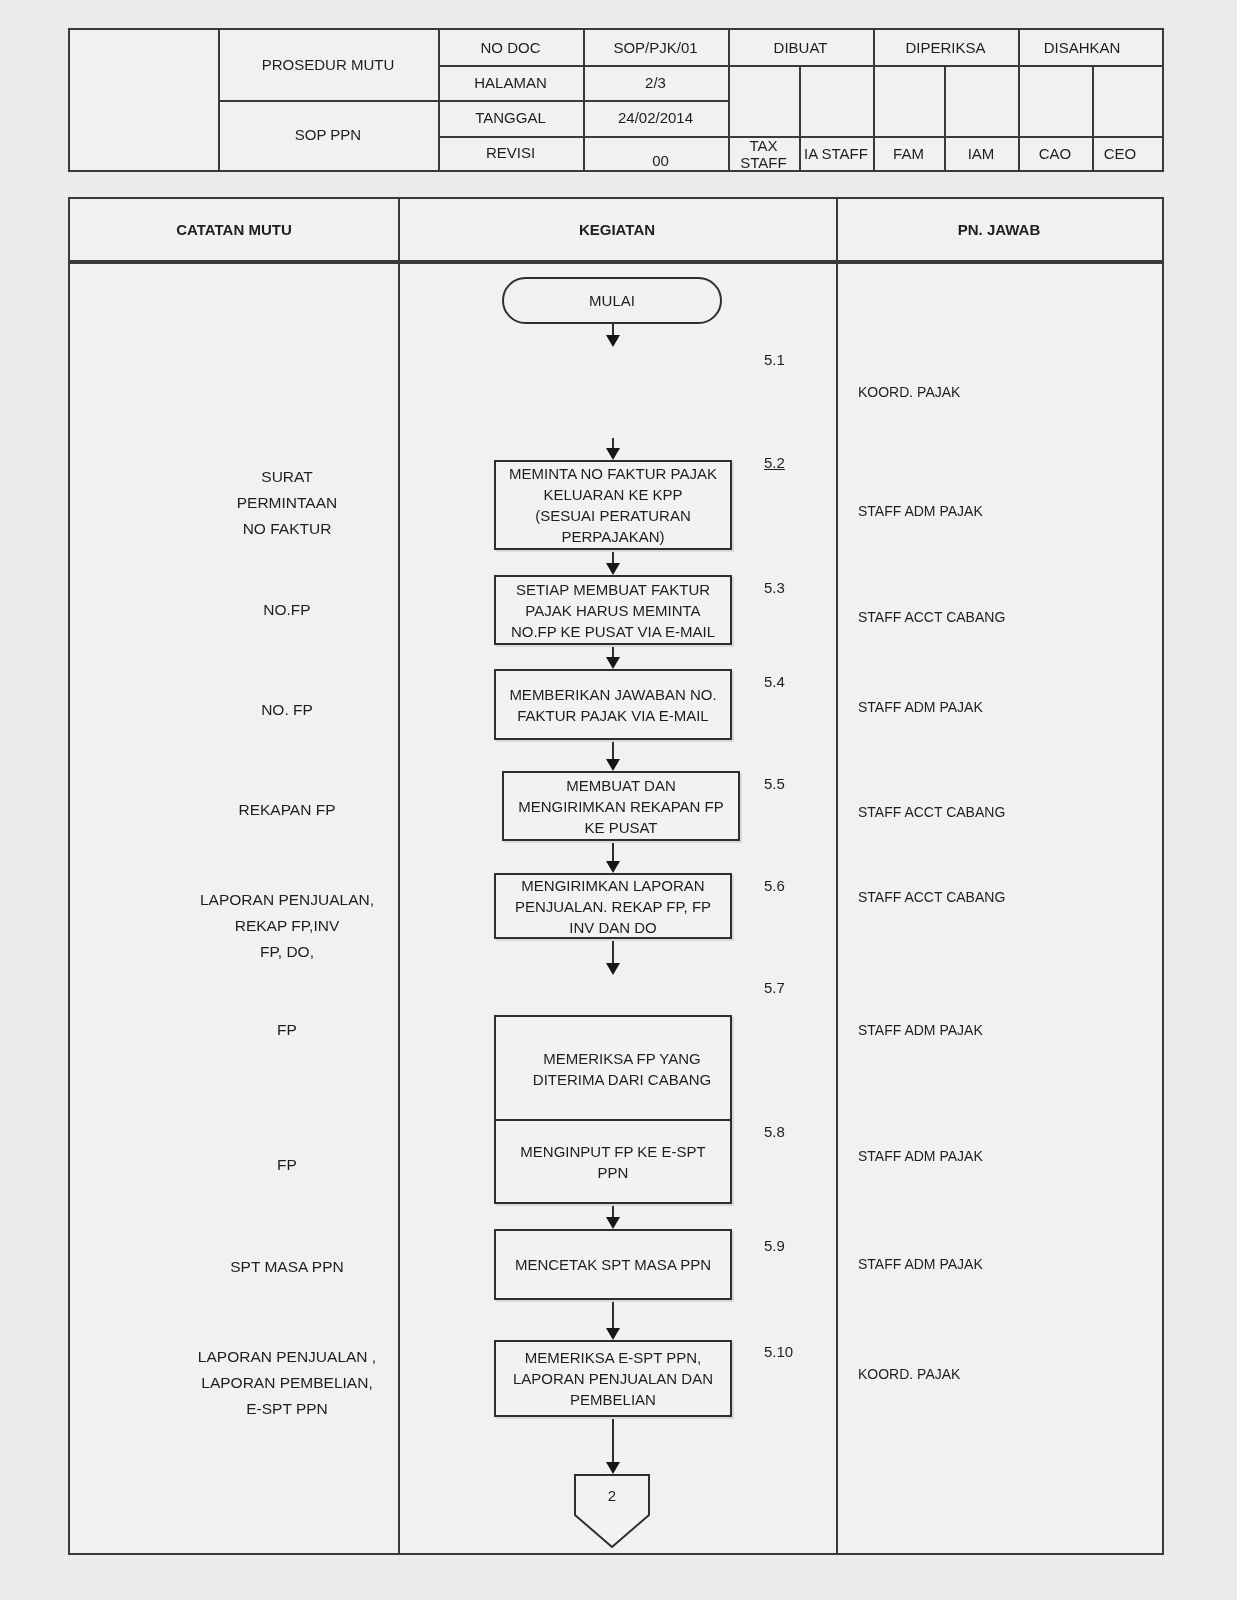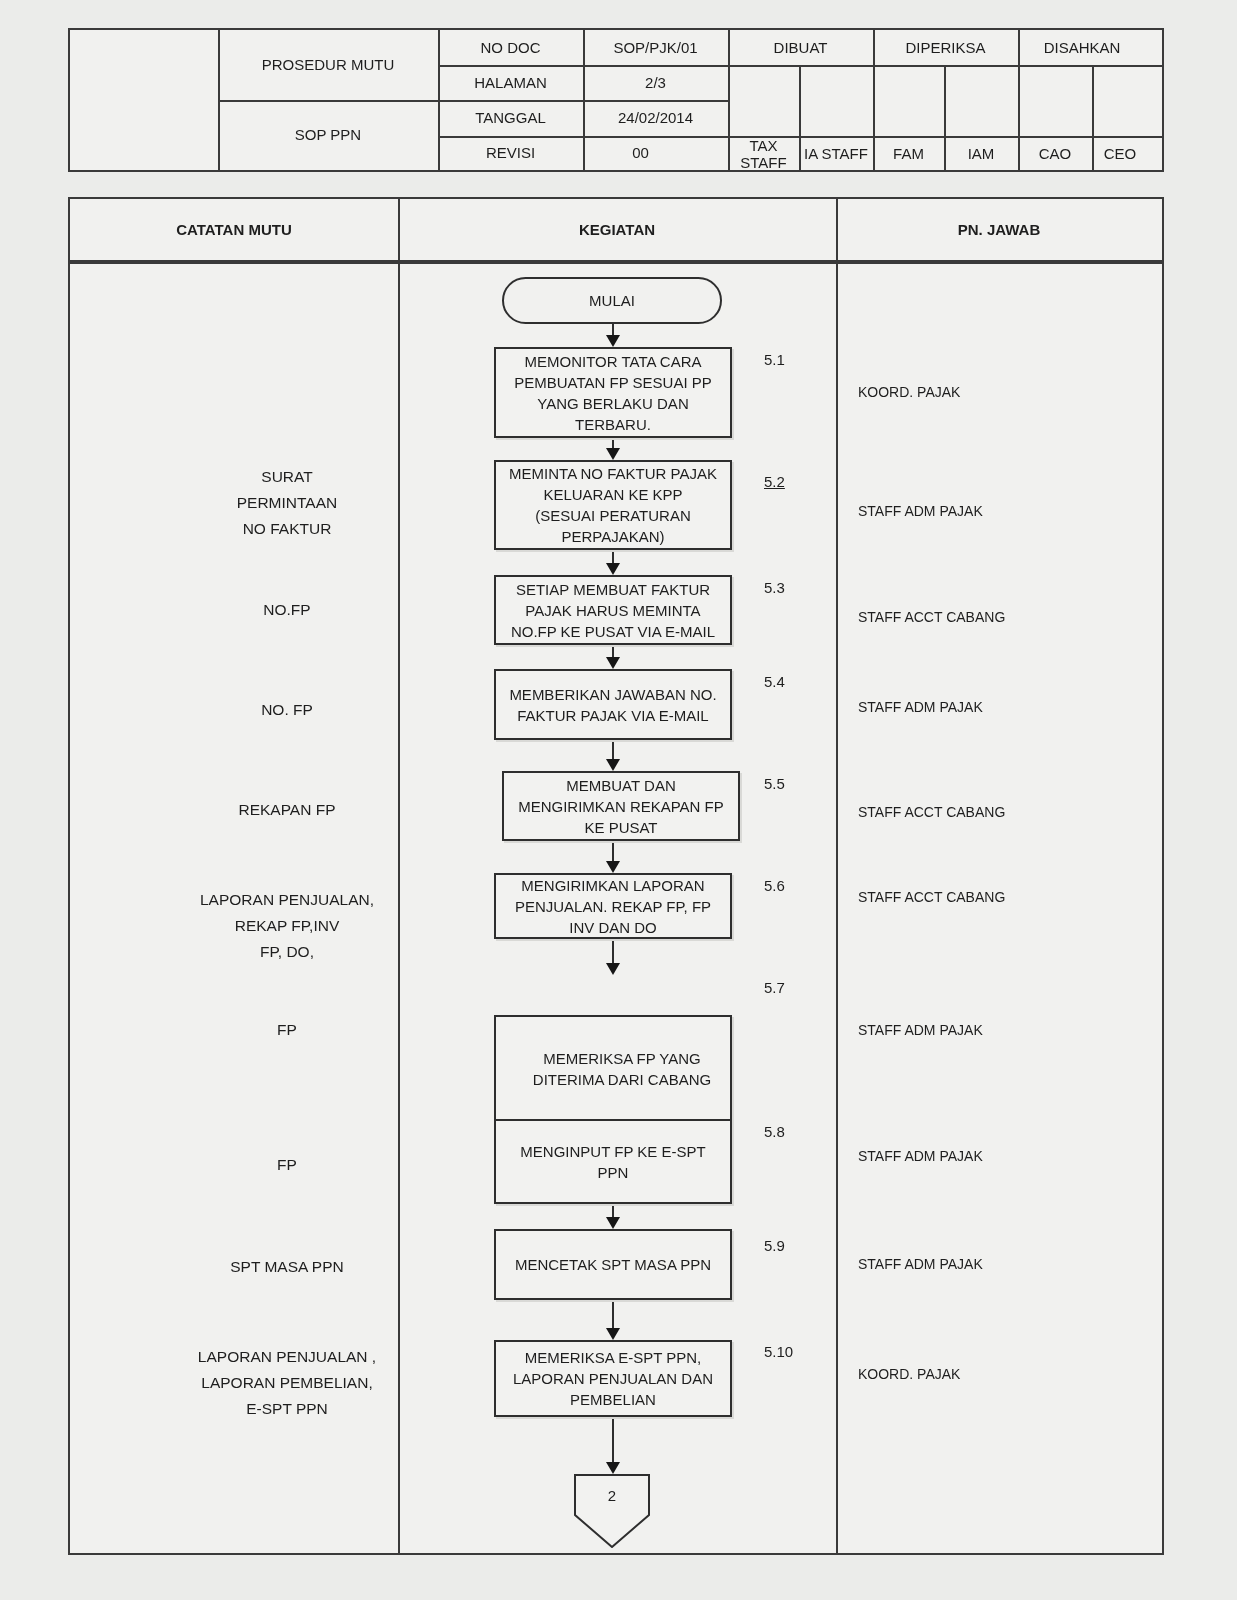--- a/index.html
+++ b/index.html
@@ -21,21 +21,21 @@
         border:2px solid #2e2e2e;border-radius:24px;background:#f1f1ef;
         display:flex;align-items:center;justify-content:center;font-size:15px;box-sizing:border-box;}
   .fbox{position:absolute;left:424px;width:238px;border:2px solid #2e2e2e;background:#f2f2f0;
         box-shadow:2px 2px 0 #d9d9d6;display:flex;align-items:center;justify-content:center;
         text-align:center;font-size:15px;line-height:21px;box-sizing:border-box;}
   .s1{top:148px;height:91px;} .s2{top:261px;height:90px;} .s3{top:376px;height:70px;}
   .s4{top:470px;height:71px;} .s5{top:572px;height:70px;margin-left:8px;} .s6{top:674px;height:66px;}
   .s7{top:816px;height:108px;padding-left:18px;} .s8{top:920px;height:85px;} .s9{top:1030px;height:71px;}
   .s10{top:1141px;height:77px;}
   .snum{position:absolute;left:694px;width:60px;font-size:15px;text-align:left;}
-  .n1{top:152px;} .n2{top:274px;text-decoration:underline;} .n3{top:380px;} .n4{top:474px;} .n5{top:576px;}
+  .n1{top:152px;} .n2{top:255px;text-decoration:underline;} .n3{top:380px;} .n4{top:474px;} .n5{top:576px;}
   .n6{top:678px;} .n7{top:780px;} .n8{top:924px;} .n9{top:1038px;} .n10{top:1144px;}
   .arrow{position:absolute;left:536px;width:14px;}
   .arrow .ln{position:absolute;left:6px;top:0;width:2px;background:#2e2e2e;}
   .arrow .hd{position:absolute;left:0;bottom:0;width:0;height:0;
              border-left:7px solid transparent;border-right:7px solid transparent;
              border-top:12px solid #161616;}
   .a0{top:125px;height:23px;} .a1{top:239px;height:22px;} .a2{top:351px;height:25px;}
   .a3{top:446px;height:24px;} .a4{top:541px;height:31px;} .a5{top:642px;height:32px;}
   .a6{top:740px;height:36px;} .a7{top:884px;height:36px;} .a8{top:1005px;height:25px;}
   .a9{top:1101px;height:40px;} .a10{top:1218px;height:57px;}
@@ -73,21 +73,21 @@
     <div class="ct" style="left:148px;top:0;width:220px;height:70px;">PROSEDUR MUTU</div>
     <div class="ct" style="left:148px;top:70px;width:220px;height:70px;">SOP PPN</div>
 
     <div class="ct" style="left:368px;top:0;width:145px;height:35px;">NO DOC</div>
     <div class="ct" style="left:513px;top:0;width:145px;height:35px;">SOP/PJK/01</div>
     <div class="ct" style="left:368px;top:35px;width:145px;height:35px;">HALAMAN</div>
     <div class="ct" style="left:513px;top:35px;width:145px;height:35px;">2/3</div>
     <div class="ct" style="left:368px;top:70px;width:145px;height:36px;">TANGGAL</div>
     <div class="ct" style="left:513px;top:70px;width:145px;height:36px;">24/02/2014</div>
     <div class="ct" style="left:368px;top:106px;width:145px;height:34px;">REVISI</div>
-    <div class="ct" style="left:513px;top:106px;width:115px;height:34px;">00</div>
+    <div class="ct" style="left:513px;top:114px;width:115px;height:34px;padding-left:20px;">00</div>
 
     <div class="ct" style="left:658px;top:0;width:145px;height:35px;">DIBUAT</div>
     <div class="ct" style="left:803px;top:0;width:145px;height:35px;">DIPERIKSA</div>
     <div class="ct" style="left:948px;top:0;width:128px;height:35px;">DISAHKAN</div>
 
     <div class="ct" style="left:658px;top:106px;width:71px;height:36px;">TAX STAFF</div>
     <div class="ct" style="left:729px;top:106px;width:74px;height:36px;">IA STAFF</div>
     <div class="ct" style="left:803px;top:106px;width:71px;height:36px;">FAM</div>
     <div class="ct" style="left:874px;top:106px;width:74px;height:36px;">IAM</div>
     <div class="ct" style="left:948px;top:106px;width:74px;height:36px;">CAO</div>
@@ -146,26 +146,20 @@
       </div>
     <div class="arrow a9">
         <div class="ln"></div>
         <div class="hd"></div>
       </div>
     <div class="arrow a10">
         <div class="ln"></div>
         <div class="hd"></div>
       </div>
 
-    <div class="fbox s1">
-        <span class="pre">MEMONITOR TATA CARA
-PEMBUATAN FP SESUAI PP
-YANG BERLAKU DAN
-TERBARU.</span>
-      </div>
     <div class="fbox s2">
         <span class="pre">MEMINTA NO FAKTUR PAJAK
 KELUARAN KE KPP
 (SESUAI PERATURAN
 PERPAJAKAN)</span>
       </div>
     <div class="fbox s3">
         <span class="pre">SETIAP MEMBUAT FAKTUR
 PAJAK HARUS MEMINTA
 NO.FP KE PUSAT VIA E-MAIL</span>

